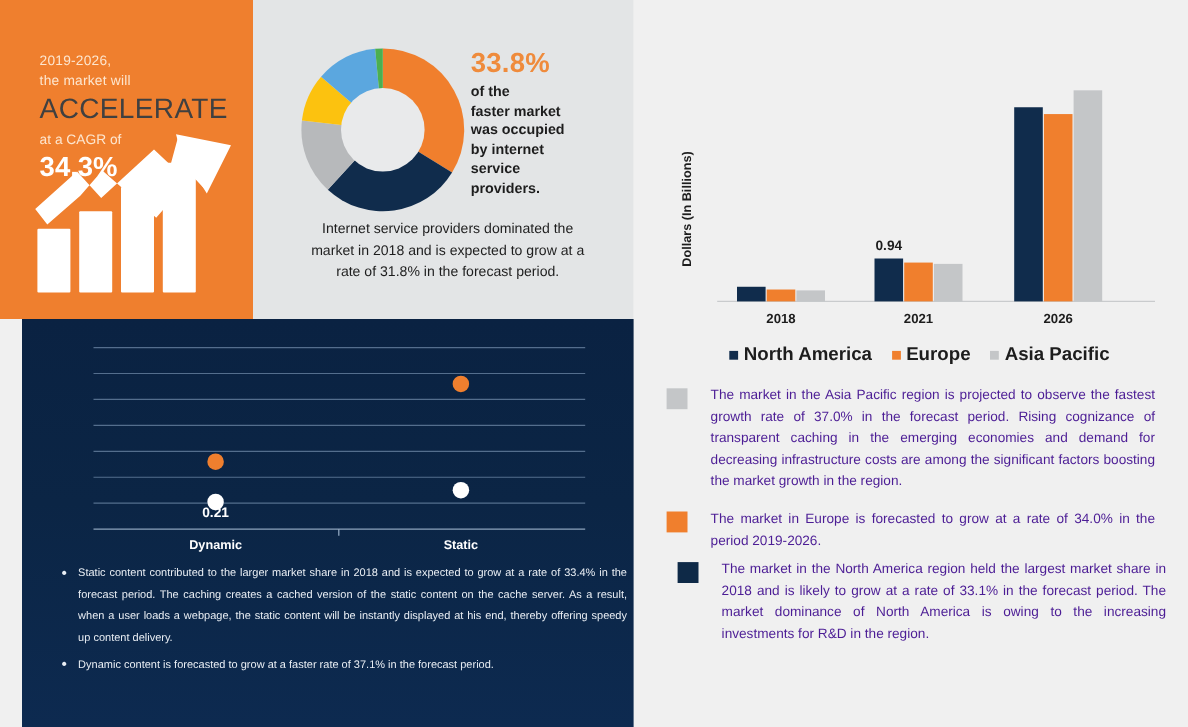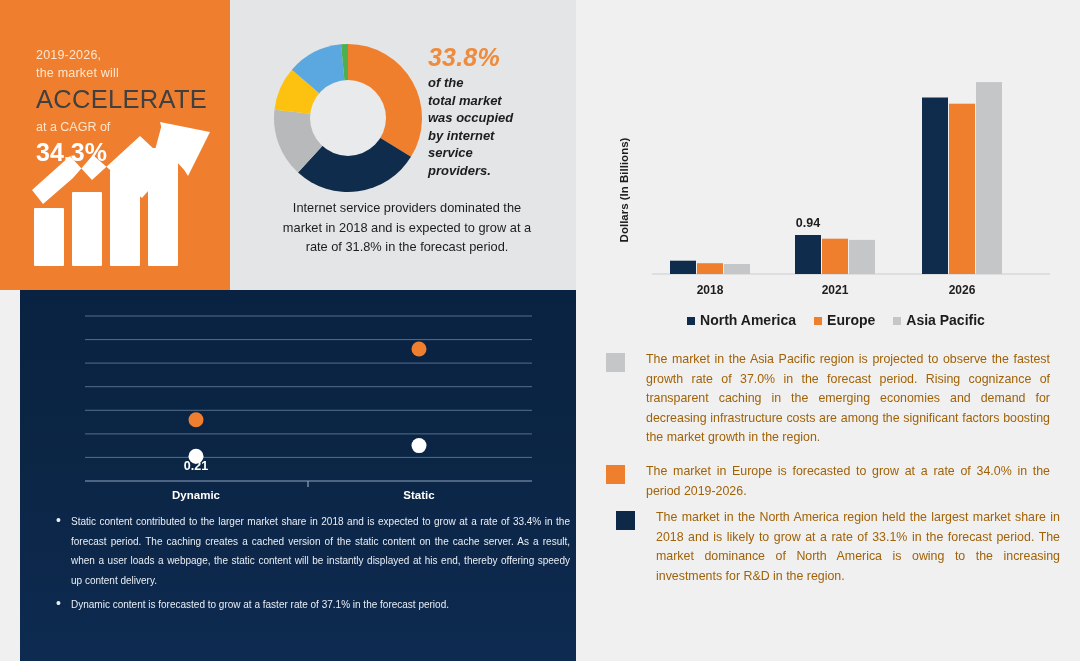--- a/index.html
+++ b/index.html
@@ -39,21 +39,21 @@
     font-size:25px; font-weight:bold; color:#ffffff; line-height:30px;
   }
   #accel-graphic { position:absolute; left:30px; top:118px; width:182px; height:150px; }
 
   
   #donut-panel {
     position:absolute; left:230px; top:0; width:346px; height:290px;
     background:#e3e5e6;
   }
   #donut-wrap { position:absolute; left:42px; top:42px; width:152px; height:152px; }
-  #pct-block { position:absolute; left:198px; top:42px; width:120px;font-style:italic; }
+  #pct-block { position:absolute; left:198px; top:42px; width:120px; }
   .pct-number {
     font-size:25px; font-weight:bold; color:#ef8b3c; line-height:30px;
     letter-spacing:.2px;
   }
   .pct-desc {
     font-size:13px; font-weight:bold; color:#1d1d1d; line-height:17.5px;
     margin-top:2px;
   }
   #donut-caption {
     position:absolute; left:46px; top:198px; width:262px;
@@ -83,35 +83,35 @@
   }
 
   
   #right-col {
     position:absolute; left:576px; top:0; width:504px; height:661px;
     background:#f0f0f0;
   }
   #barchart { position:absolute; left:30px; top:40px; width:460px; height:270px; }
   #bar-legend {
     position:absolute; left:30px; top:312px; width:460px;
-    text-align:center; font-size:14px; font-weight:bold; color:#1d1d1d;
+    text-align:center; font-size:17px; font-weight:bold; color:#1d1d1d;
   }
   #bar-legend span.bli { display:inline-block; margin:0 9px; }
   .blg-sq {
     display:inline-block; width:8px; height:8px; margin-right:5px;
     vertical-align:middle;
   }
 
   .note { position:absolute; width:444px; }
   .note .swatch {
     position:absolute; left:0; top:3px; width:19px; height:19px;
   }
   .note .ntext {
     margin-left:40px; font-size:12.4px; line-height:19.6px;
-    color:#a16207; text-align:justify;
+    color:#4c1d95; text-align:justify;
   }
   #note-asia   { left:30px; top:350px; }
   #note-europe { left:30px; top:462px; }
   #note-na     { left:40px; top:508px; }
 </style>
 </head>
 <body>
 
 <div id="page">
 
@@ -146,21 +146,21 @@
             <path d="M 76 76 L 26.02537219904419 130.57597068450488 A 74 74 0 0 1 2.472763021519384 67.64862751936236 Z" fill="#b7b9bb"></path>
             <path d="M 76 76 L 2.472763021519384 67.64862751936236 A 74 74 0 0 1 19.881218268634562 27.76430432773499 Z" fill="#fcc20f"></path>
             <path d="M 76 76 L 19.881218268634562 27.76430432773499 A 74 74 0 0 1 69.03598481442997 2.328414619372083 Z" fill="#5ba7df"></path>
             <path d="M 76 76 L 69.03598481442997 2.328414619372083 A 74 74 0 0 1 75.99999999999999 2 Z" fill="#4caf50"></path>
           </g>
         <circle cx="76" cy="76" r="38" fill="#e9eaeb"></circle>
       </svg>
       <div id="pct-block">
         <div class="pct-number" style="color: rgb(239, 139, 60);">33.8%</div>
         <div class="pct-desc" style="white-space:pre-line">of the
-total market
+faster market
 was occupied
 by internet
 service
 providers.</div>
       </div>
       <div id="donut-caption">Internet service providers dominated the market in 2018 and is expected to grow at a rate of 31.8% in the forecast period.</div>
     </div>
 
     <div id="navy-panel">
       <svg id="dotplot" viewBox="0 0 576 208">

